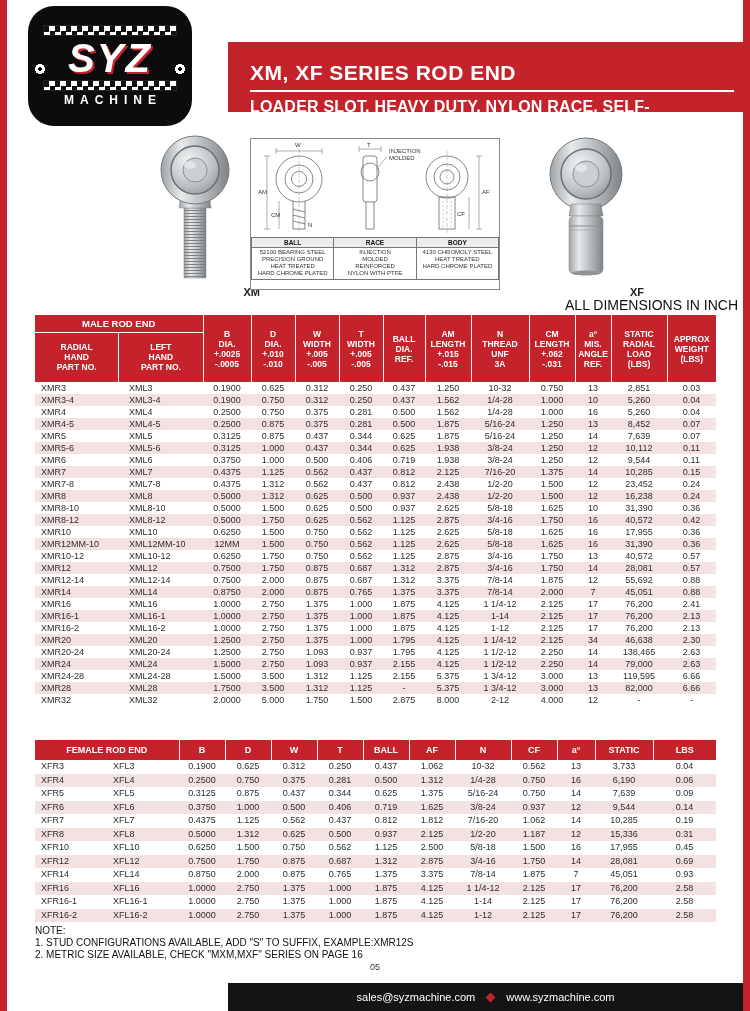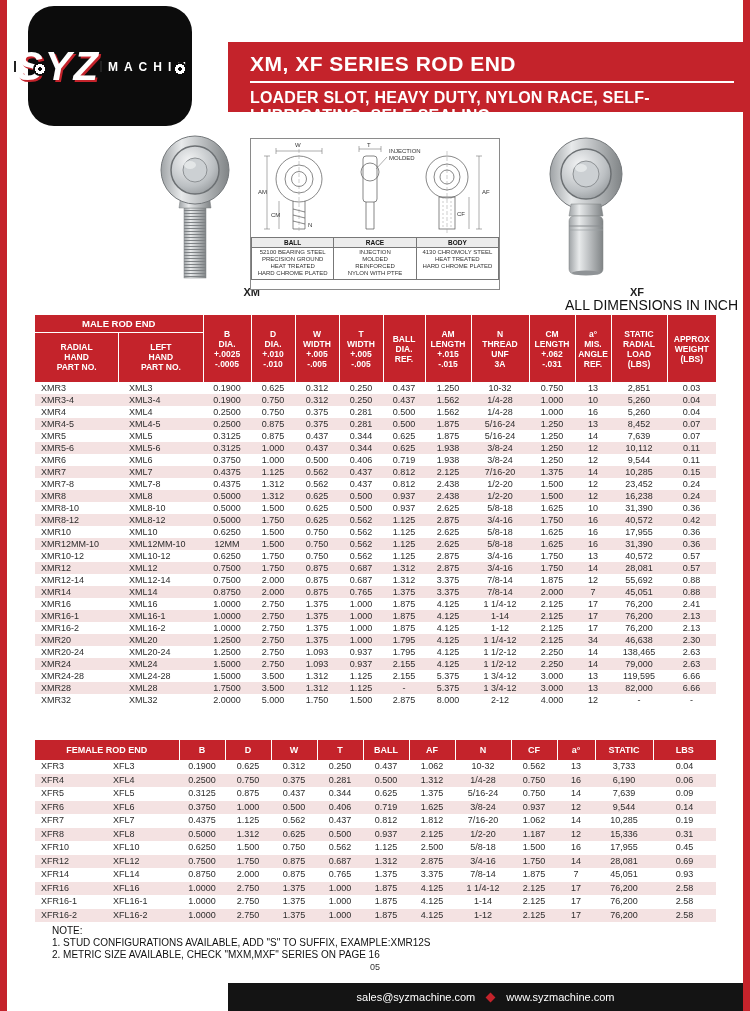--- a/index.html
+++ b/index.html
@@ -5,33 +5,33 @@
   *{margin:0;padding:0;box-sizing:border-box;}
   html,body{background:#ffffff;}
   .page{position:relative;width:750px;height:1011px;background:#fff;overflow:hidden;
         font-family:"Liberation Sans",sans-serif;color:#231f20;
         --red:#c4232b;--stripe:#f4e2e2;--footer:#141414;}
   .edge{position:absolute;top:0;height:100%;width:7px;background:var(--red);z-index:6;}
   .edge.left{left:0}.edge.right{right:0}
 
   
   .logo{position:absolute;left:28px;top:6px;width:164px;height:120px;background:#0c0c0c;
-        border-radius:26px;display:flex;flex-direction:row;align-items:center;
+        border-radius:26px;display:flex;flex-direction:column;align-items:center;
         justify-content:center;z-index:2;}
   .checker{height:11px;width:82%;background:repeating-conic-gradient(#fff 0% 25%, #111 0% 50%) 0 0/11px 11px;border:1px solid #222;}
   .logo-syz{font-size:40px;font-weight:bold;font-style:italic;color:#fff;letter-spacing:2px;
         line-height:44px;text-shadow:2px 2px 0 var(--red);}
   .logo-machine{font-size:12px;font-weight:bold;color:#fff;letter-spacing:6px;margin-top:2px;padding-left:6px;}
   .bearing{position:absolute;width:14px;height:14px;border-radius:50%;
         background:radial-gradient(circle,#0c0c0c 0 2px,#fff 2px 5px,#0c0c0c 5px);}
   .bearing.l{left:5px;top:56px;}.bearing.r{right:5px;top:56px;}
 
   
   .title-band{position:absolute;left:228px;right:0;top:42px;height:70px;background:var(--red);
-        color:#fff;padding:9px 16px 0 22px;z-index:1;}
+        color:#fff;padding:18px 16px 0 22px;z-index:1;}
   .title-band .title{font-size:21px;font-weight:bold;letter-spacing:.5px;line-height:25px;}
   .title-band .rule{height:2px;background:#fff;margin:5px 0 6px 0;}
   .title-band .subtitle{font-size:16px;font-weight:bold;letter-spacing:.2px;}
 
   
   .photo{position:absolute;top:134px;text-align:right;font-weight:bold;}
   .photo.xm{left:130px;width:130px;}
   .photo.xf{left:528px;width:116px;}
   .photo svg{display:block;margin:0 auto;}
   .photo-label{font-size:11px;margin-top:2px;color:#222;}
@@ -63,21 +63,21 @@
   .data-table tbody td{font-size:9px;height:12px;line-height:12px;text-align:center;color:#2d2d2d;
         padding:0;white-space:nowrap;overflow:hidden;}
   .data-table tbody td.pn{text-align:left;padding-left:6px;}
   .data-table tbody tr:nth-child(even){background:var(--stripe);}
   .female thead th{font-size:9px;height:20px;text-align:center;vertical-align:middle;}
   .female thead th + th{border-left:1px solid #fff;}
   .female tbody tr{height:13.5px;}
   .female tbody td{height:13.5px;line-height:13.5px;}
 
   
-  .notes{position:absolute;left:35px;top:925px;font-size:10px;color:#111;line-height:12px;margin-left:17px;}
+  .notes{position:absolute;left:35px;top:925px;font-size:10px;color:#111;line-height:12px;}
   .page-num{position:absolute;left:0;width:100%;top:962px;text-align:center;font-size:9px;color:#333;}
   .footer{position:absolute;left:228px;right:7px;top:983px;height:28px;background:var(--footer);
         color:#fff;display:flex;align-items:center;justify-content:center;gap:12px;font-size:11px;}
   .diamond{width:7px;height:7px;background:var(--red);transform:rotate(45deg);}
 </style>
 </head>
 <body>
 
 <div class="page" id="page" style="--red: #c4232b; --stripe: #f4e2e2; --footer: #141414;">
   <div class="edge left"></div>

